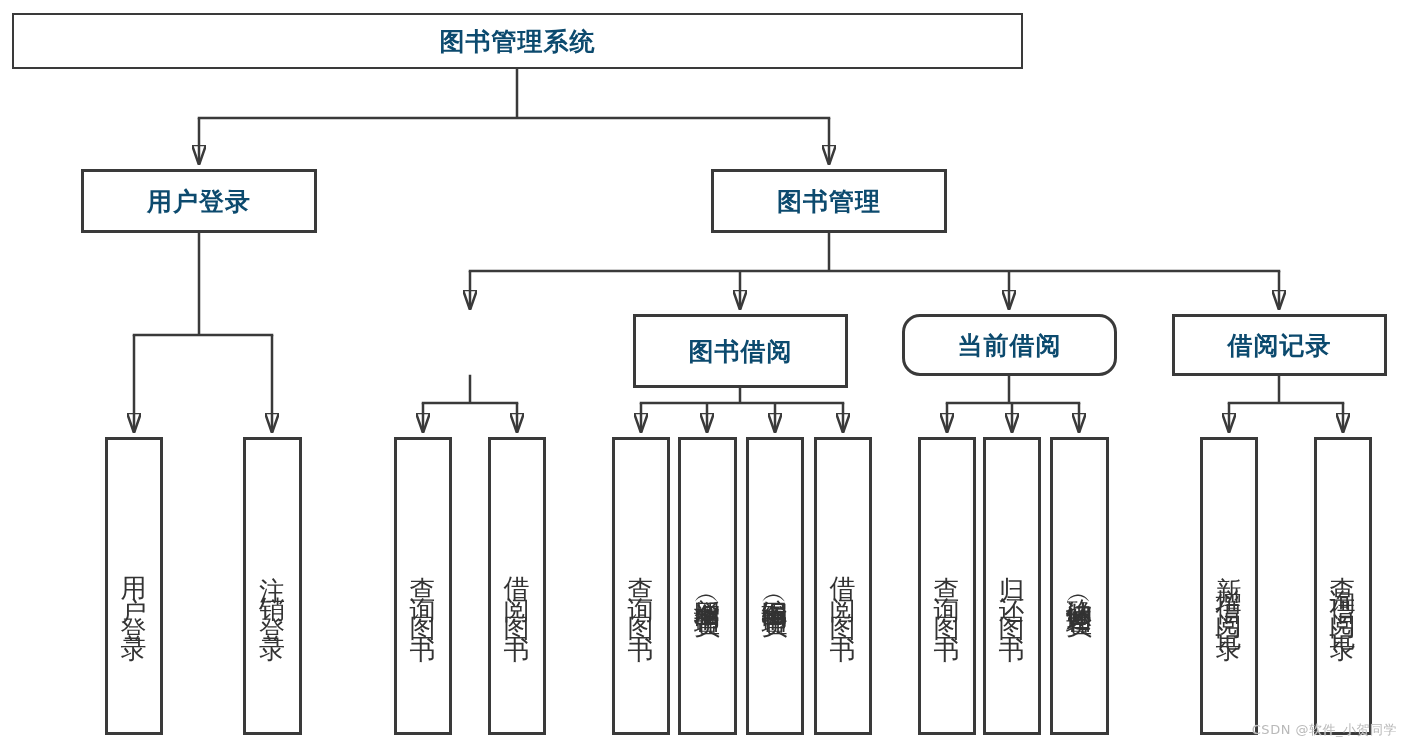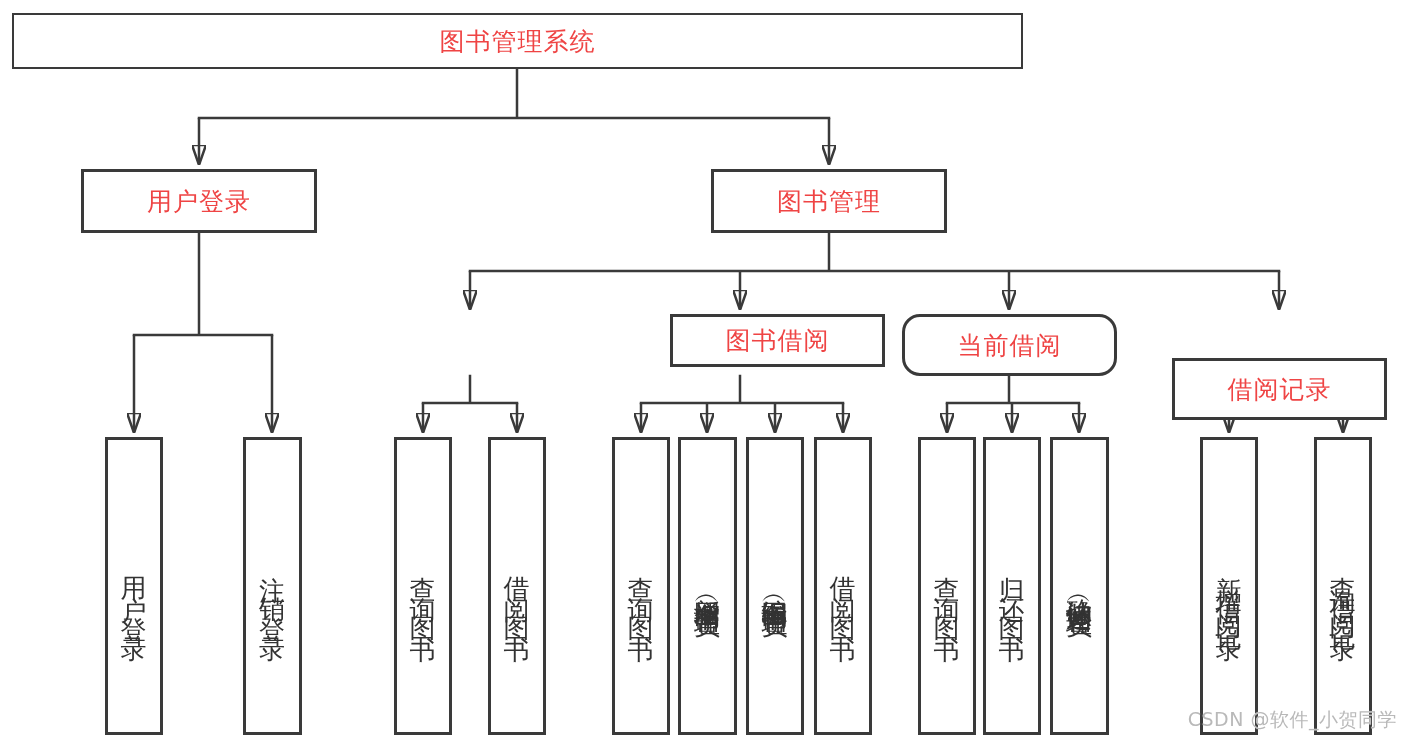--- a/index.html
+++ b/index.html
@@ -31,21 +31,22 @@
   .node {
     position: absolute;
     box-sizing: border-box;
     border: 3px solid #3a3a3a;
     background: #ffffff;
     display: flex;
     align-items: center;
     justify-content: center;
     font-size: 25px;
     letter-spacing: 1px;
-    color: #ef4444;
+    color: #0c4a6e;
+    font-weight: bold;
   }
   .node.root { border-width: 2px; }
   .leaf {
     position: absolute;
     box-sizing: border-box;
     border: 3px solid #3a3a3a;
     background: #ffffff;
     display: flex;
     align-items: center;
     justify-content: center;
@@ -56,22 +57,22 @@
     writing-mode: vertical-rl;
     line-height: 1;
     white-space: nowrap;
   }
   .ls-lg .vtext { letter-spacing: 20px; transform: translateY(10px); }
   .ls-md .vtext { letter-spacing: 12px; transform: translateY(6px); }
   .ls-sm .vtext { letter-spacing: 2px;  transform: translateY(1px); }
   .watermark {
     position: absolute;
     right: 8px;
-    bottom: 14px;
-    font-size: 19px;
+    bottom: 8px;
+    font-size: 13px;
     color: #b9b9b9;
     letter-spacing: 0.5px;
     text-shadow: 0 0 1px #ffffff;
     z-index: 5;
     pointer-events: none;
   }
 </style>
 </head>
 <body>
 
@@ -112,23 +113,23 @@
     <line x1="1079" y1="403" x2="1079" y2="432" marker-end="url(#arrow)"></line>
     <line x1="1229" y1="403" x2="1229" y2="432" marker-end="url(#arrow)"></line>
     <line x1="1343" y1="403" x2="1343" y2="432" marker-end="url(#arrow)"></line>
   </svg>
 
   <div class="node root" style="left:12px; top:13px; width:1011px; height:56px;">图书管理系统</div>
 
   <div class="node" style="left:81px; top:169px; width:236px; height:64px;">用户登录</div>
   <div class="node" style="left:711px; top:169px; width:236px; height:64px;">图书管理</div>
 
-  <div class="node" style="left:670px; top:314px; width:215px; height:53px;">图书借阅</div>
+  <div class="node" style="left:633px; top:314px; width:215px; height:74px;">图书借阅</div>
   <div class="node" style="left:902px; top:314px; width:215px; height:62px;border-radius:18px;">当前借阅</div>
-  <div class="node" style="left:1172px; top:314px; width:215px; height:62px;margin-top:44px;">借阅记录</div>
+  <div class="node" style="left:1172px; top:314px; width:215px; height:62px;">借阅记录</div>
 
   <div class="leaf ls-lg" style="left:105px; top:437px; width:58px; height:298px;">
     <span class="vtext">用户登录</span>
   </div>
   <div class="leaf ls-lg" style="left:243px; top:437px; width:59px; height:298px;">
     <span class="vtext">注销登录</span>
   </div>
 
   <div class="leaf ls-lg" style="left:394px; top:437px; width:58px; height:298px;">
     <span class="vtext">查询图书</span>

